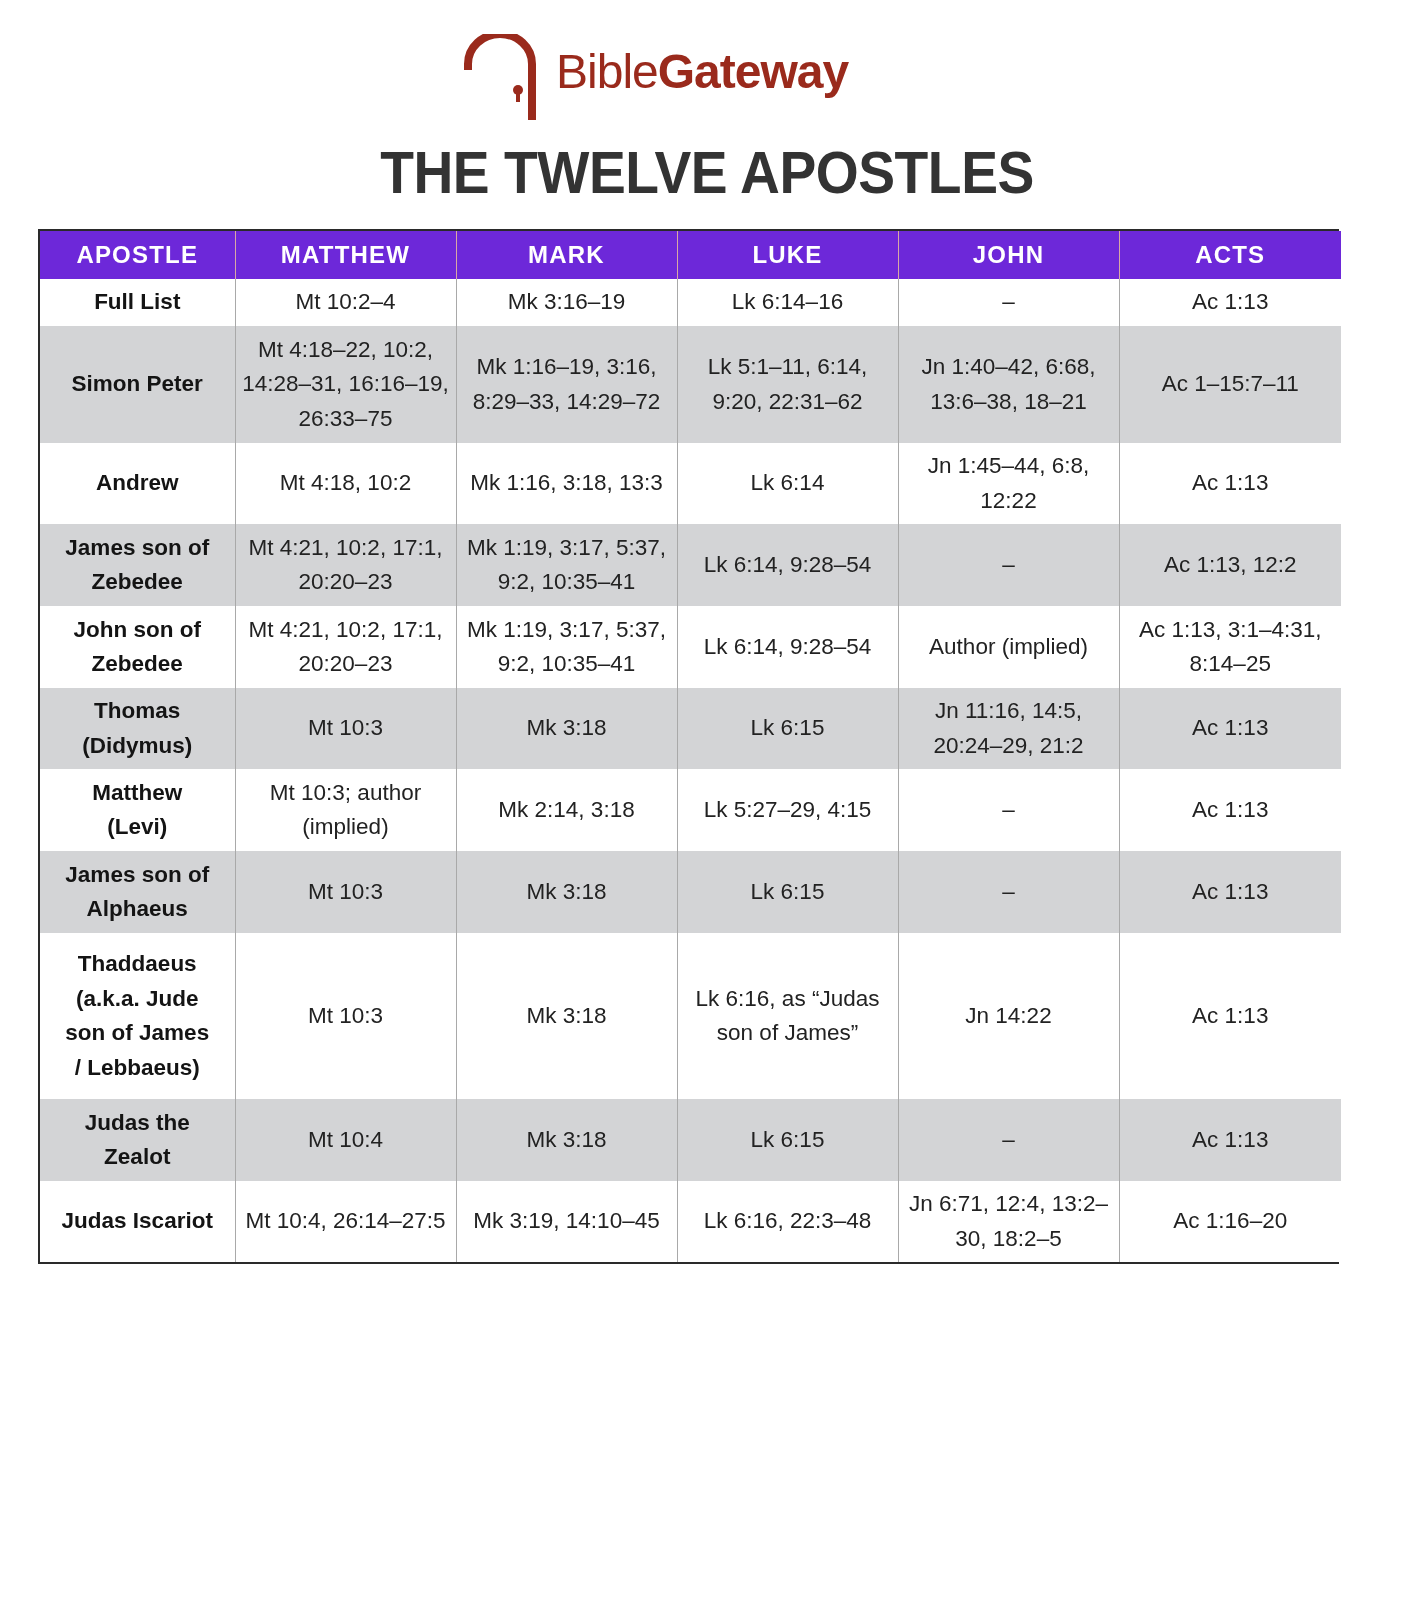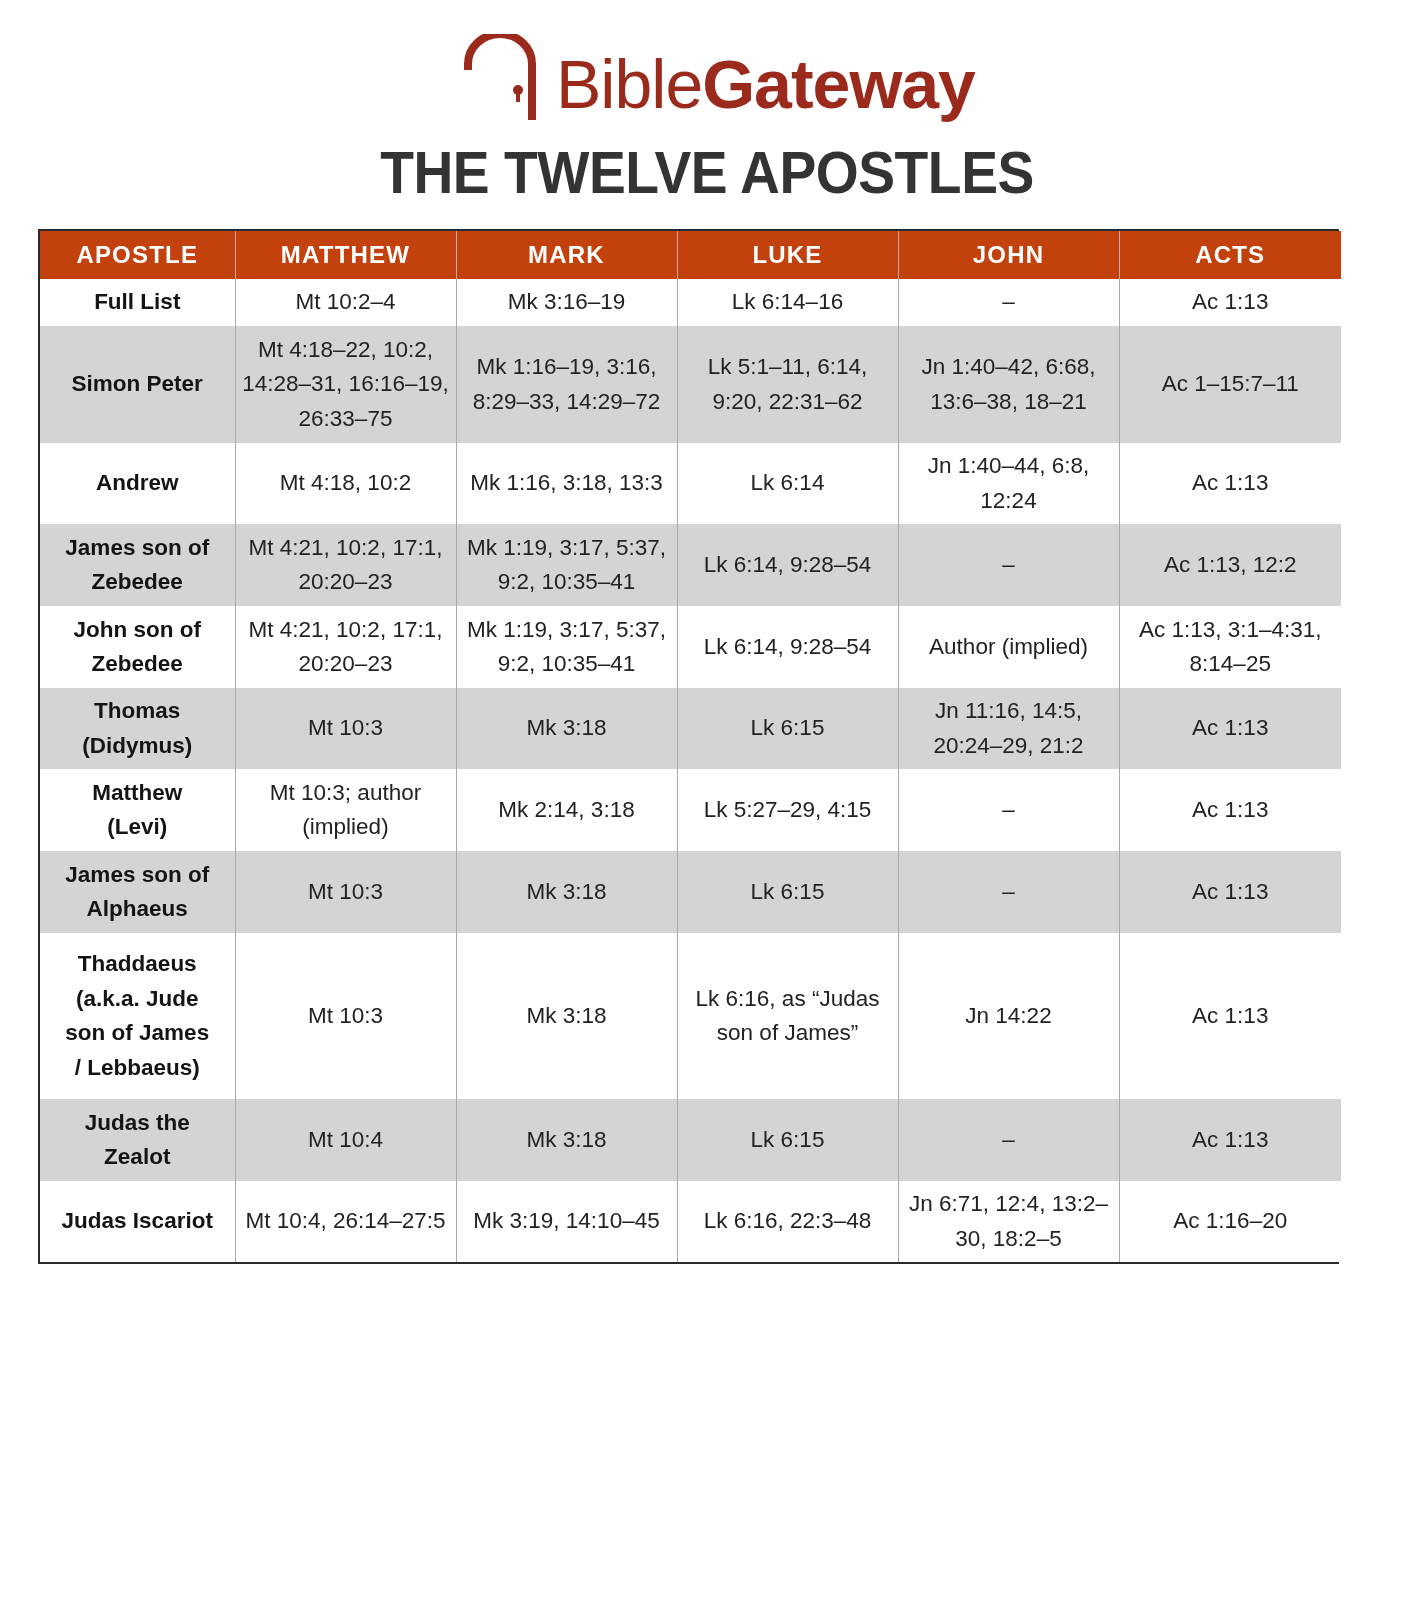--- a/index.html
+++ b/index.html
@@ -23,22 +23,22 @@
       display: flex;
       align-items: flex-start;
     }
     .logo-mark {
       width: 80px;
       height: 90px;
       position: relative;
     }
     .logo-text {
       margin-left: 14px;
-      margin-top: 20px;
-      font-size: 68px;
+      margin-top: 8px;
+      font-size: 48px;
       line-height: 60px;
       color: #9a2a1c;
       letter-spacing: -1px;
       white-space: nowrap;
     }
     .logo-text .light { font-weight: 400; }
     .logo-text .bold { font-weight: 700; }
     .title {
       position: absolute;
       left: 0;
@@ -64,21 +64,21 @@
     }
     table {
       border-collapse: collapse;
       width: 100%;
       table-layout: fixed;
     }
     col.c0 { width: 195px; }
     col.c1, col.c2, col.c3, col.c4 { width: 221px; }
     col.c5 { width: 222px; }
     th {
-      background: #c2410c;
+      background: #6d28d9;
       color: #ffffff;
       font-weight: 700;
       font-size: 24px;
       letter-spacing: 1.2px;
       height: 48px;
       text-align: center;
       border-left: 1px solid #d8a8a4;
       padding: 0;
       margin-top: 24px;
     }
@@ -161,21 +161,21 @@
         <td>Mk 1:16–19, 3:16, 8:29–33, 14:29–72</td>
         <td>Lk 5:1–11, 6:14, 9:20, 22:31–62</td>
         <td>Jn 1:40–42, 6:68, 13:6–38, 18–21</td>
         <td>Ac 1–15:7–11</td>
       </tr>
       <tr class="odd h81">
         <td>Andrew</td>
         <td>Mt 4:18, 10:2</td>
         <td>Mk 1:16, 3:18, 13:3</td>
         <td>Lk 6:14</td>
-        <td>Jn 1:40–44, 6:8, 12:24</td>
+        <td>Jn 1:45–44, 6:8, 12:22</td>
         <td>Ac 1:13</td>
       </tr>
       <tr class="even h82">
         <td>James son of Zebedee</td>
         <td>Mt 4:21, 10:2, 17:1, 20:20–23</td>
         <td>Mk 1:19, 3:17, 5:37, 9:2, 10:35–41</td>
         <td>Lk 6:14, 9:28–54</td>
         <td>–</td>
         <td>Ac 1:13, 12:2</td>
       </tr>

